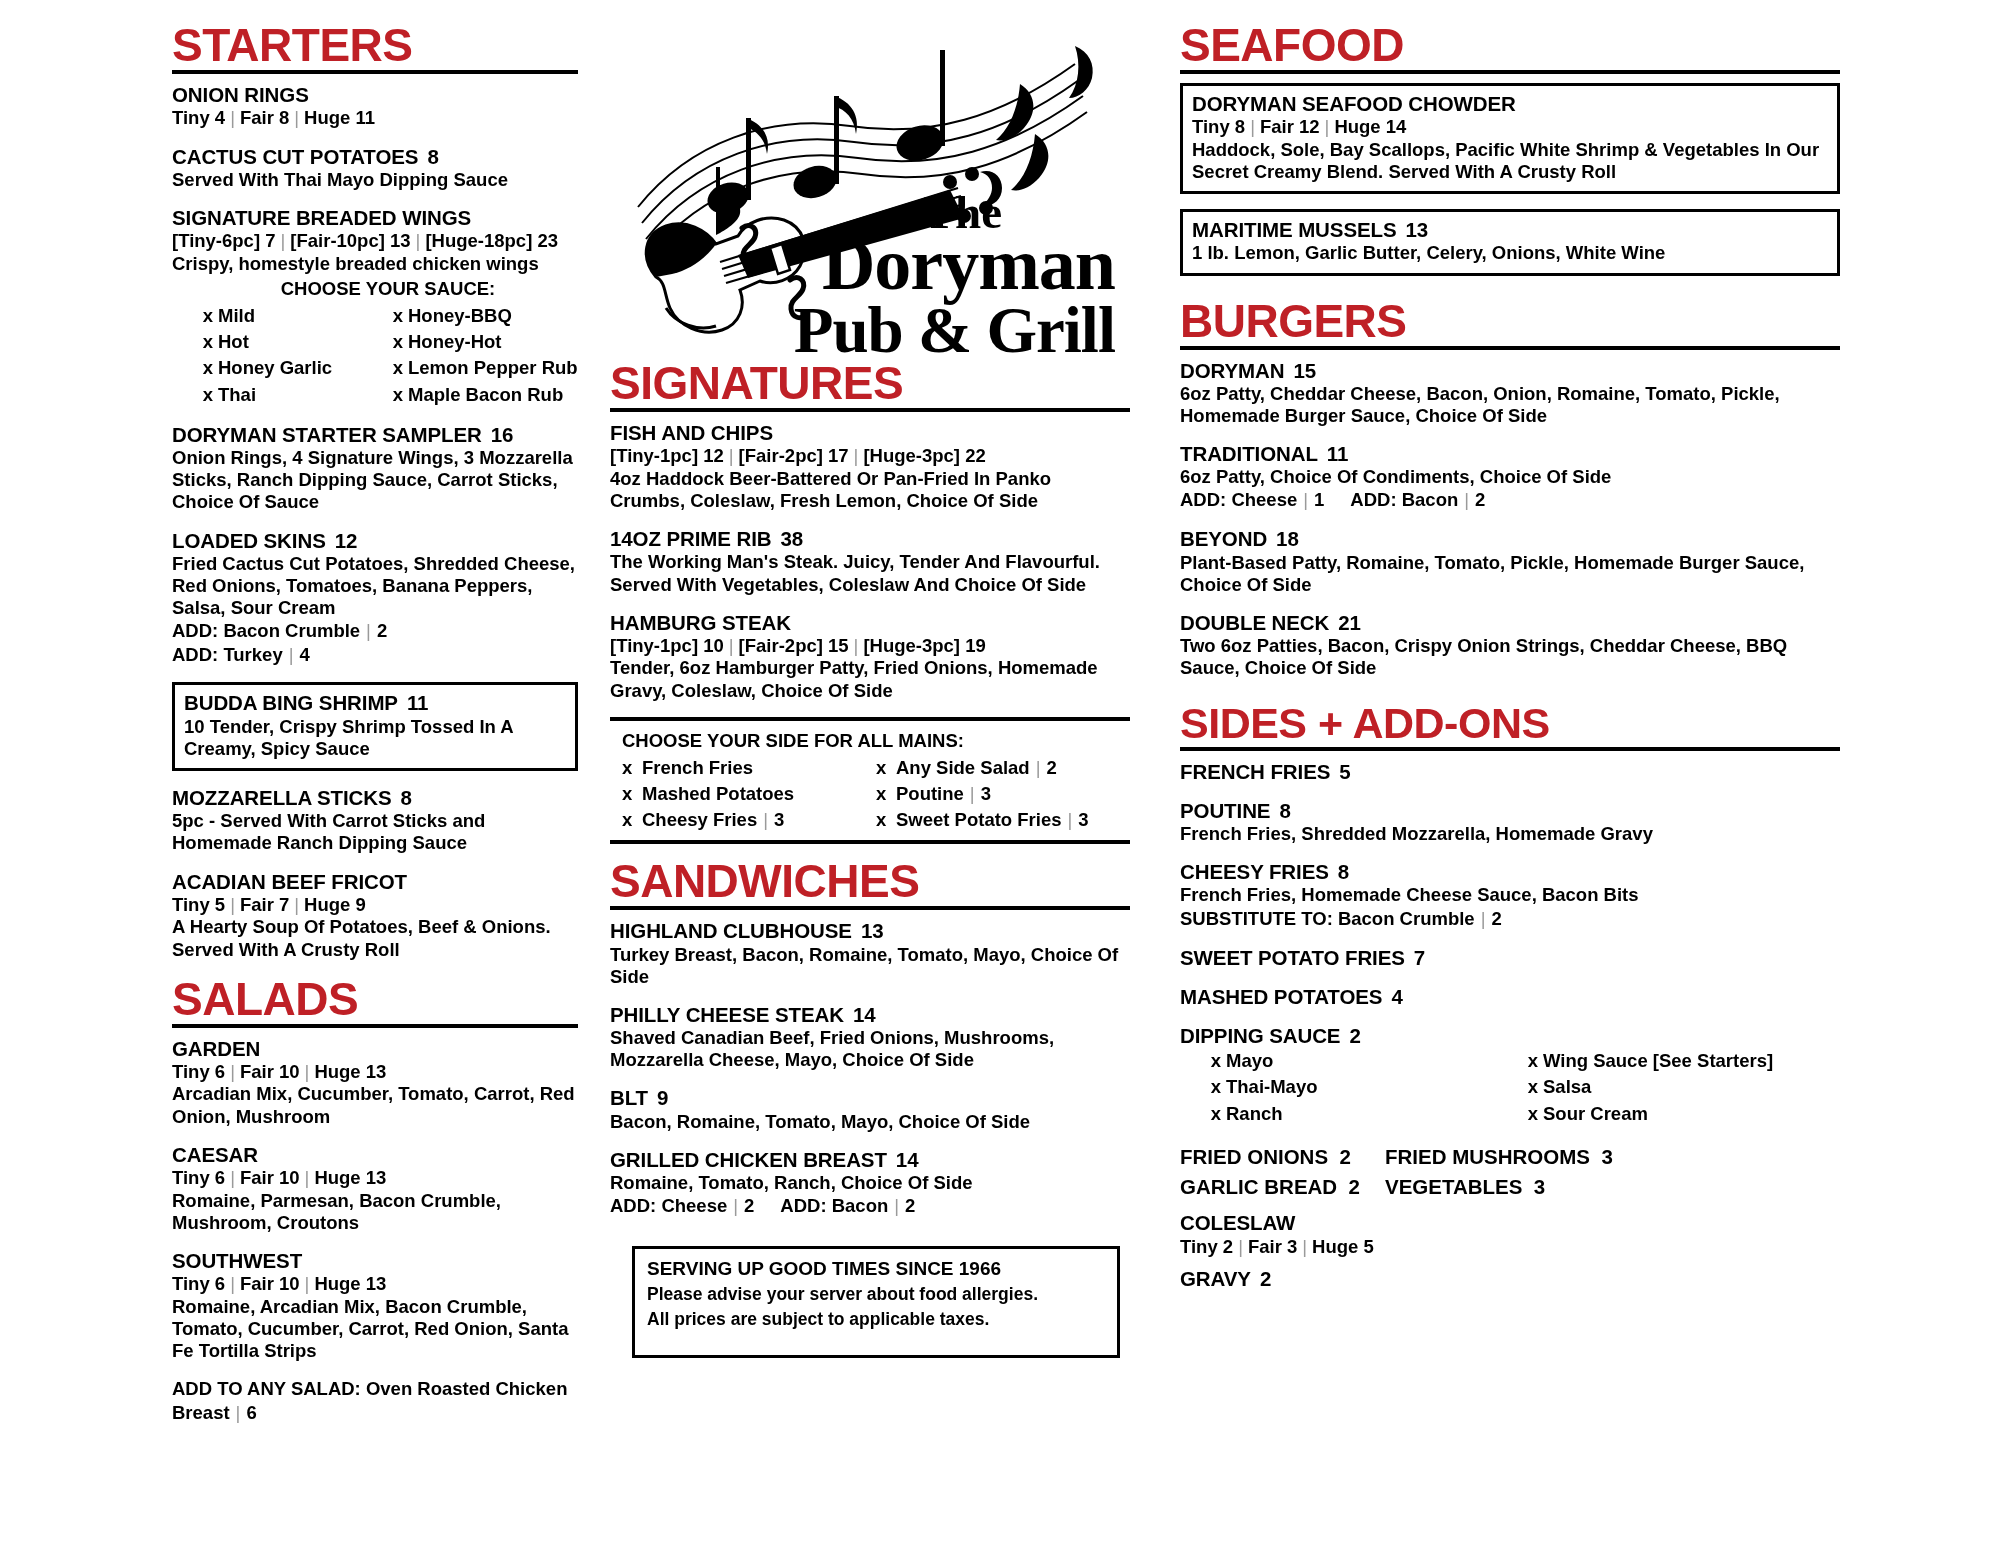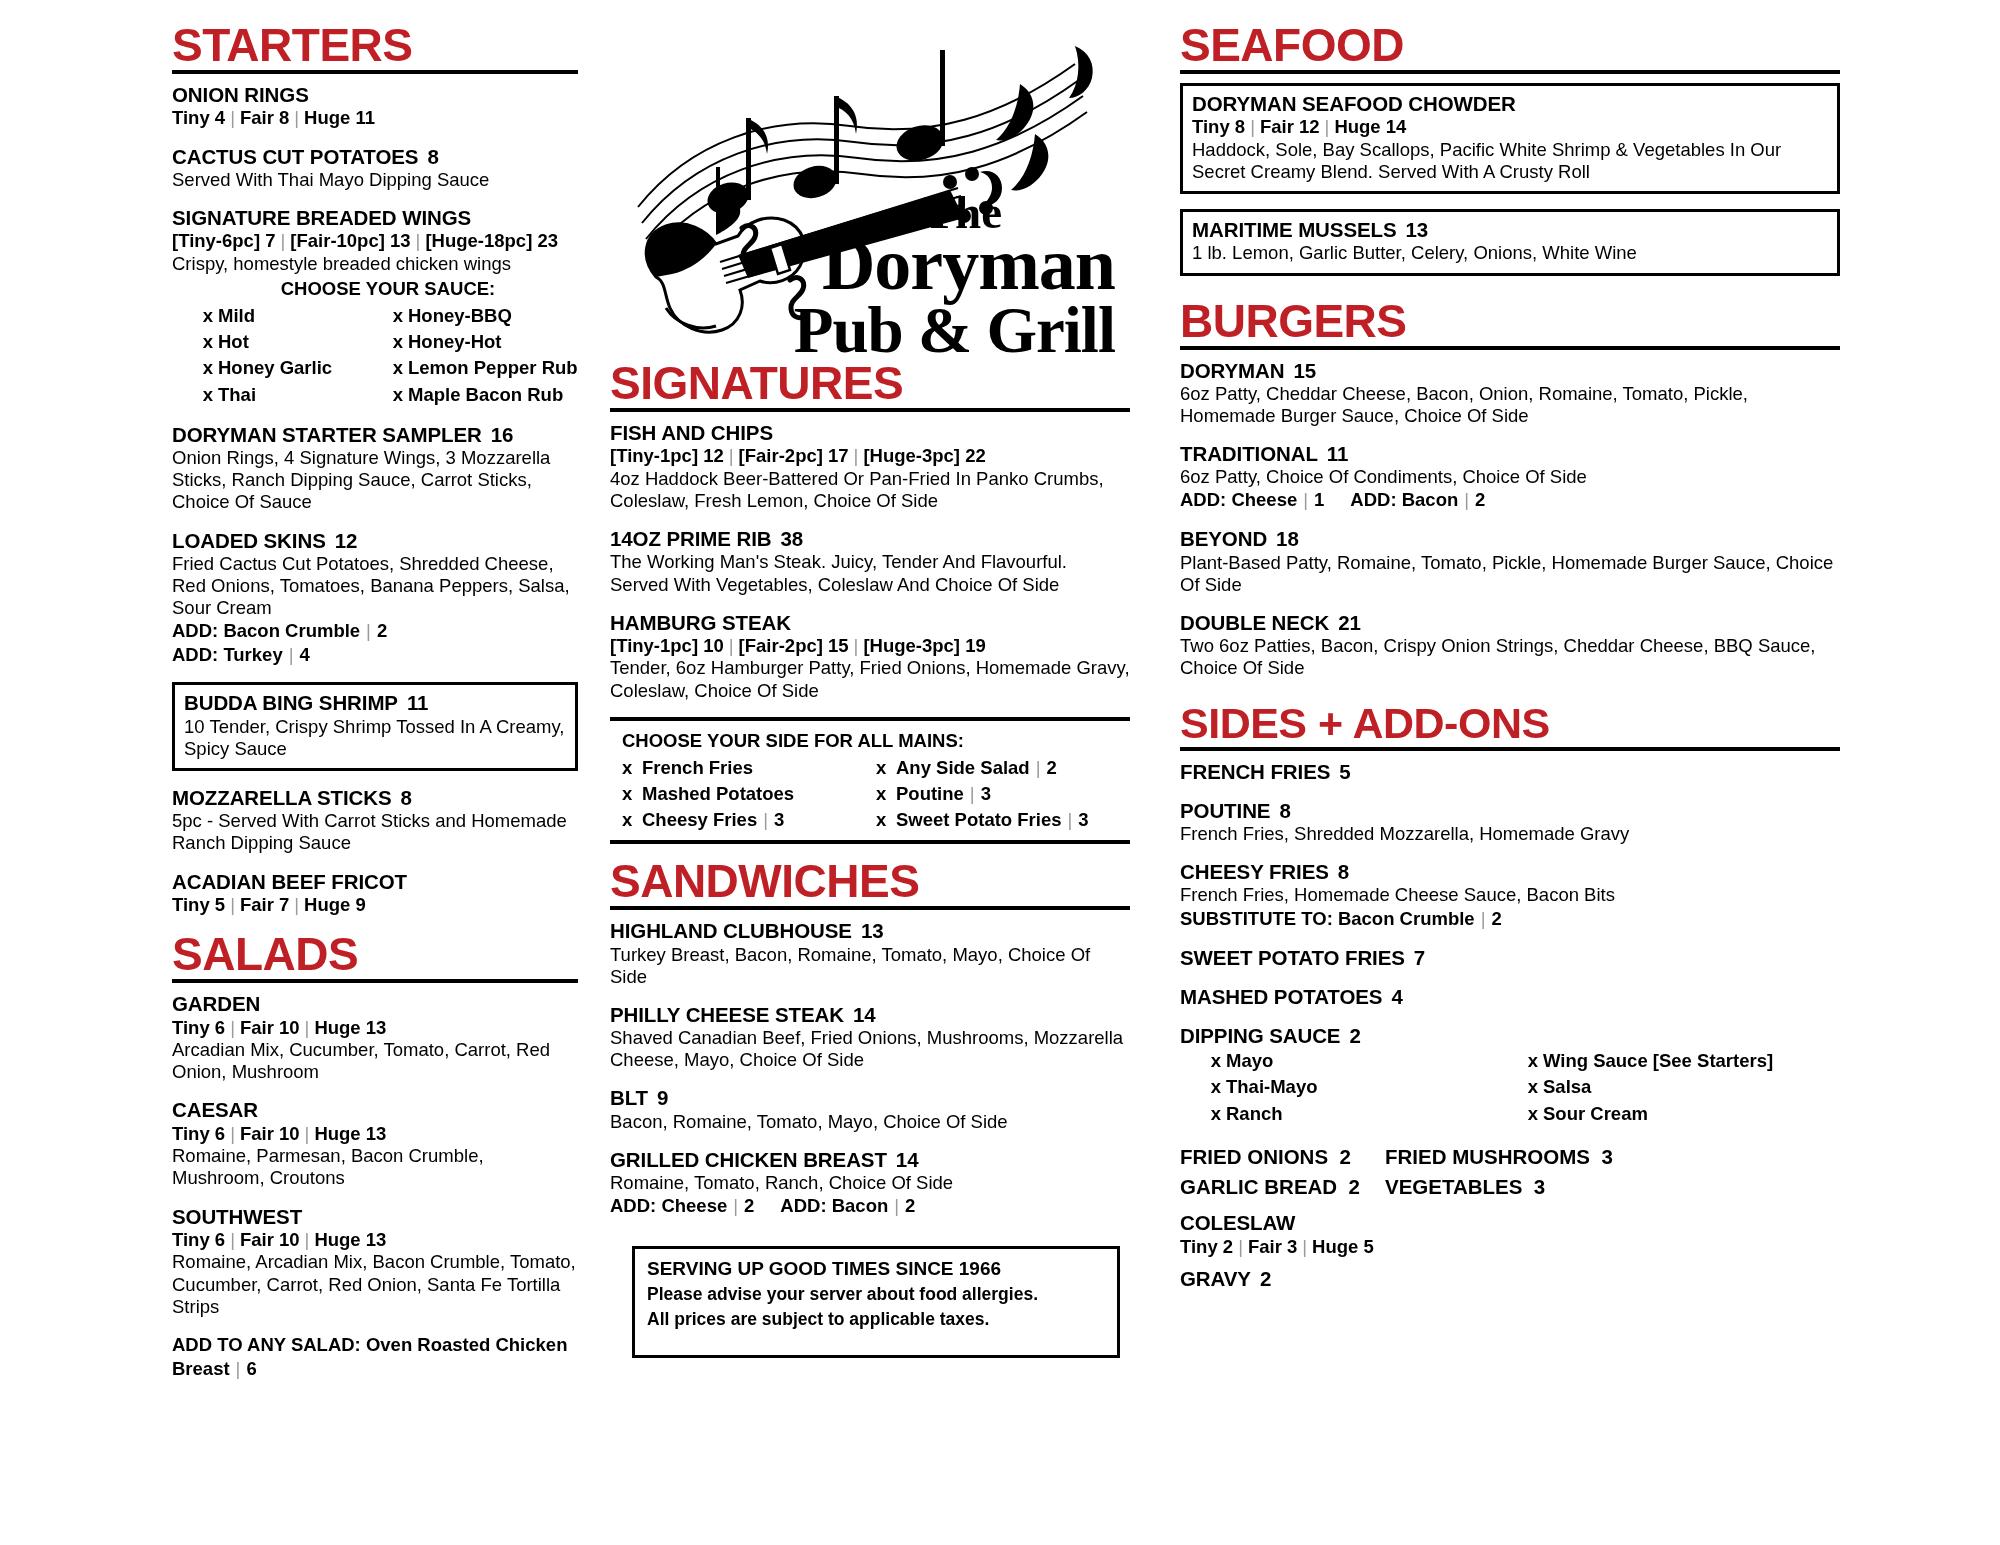--- a/index.html
+++ b/index.html
@@ -34,21 +34,21 @@
   
   .item { margin-bottom: 15px; }
   .item.tight { margin-bottom: 9px; }
   .iname {
     font-weight: 800; font-size: 20.5px; letter-spacing: -0.1px;
     line-height: 1.18; text-transform: uppercase;
   }
   .iname .pr { margin-left: 9px; }
   .sizes { font-weight: 700; font-size: 18.5px; line-height: 1.22; }
   .sizes .sep { color: #9a9a9a; font-weight: 400; margin: 0 5px; }
-  .desc { font-weight: 400; font-size: 18.5px; line-height: 1.2; }
+  .desc { font-weight: 700; font-size: 18.5px; line-height: 1.2; }
   .addline { font-size: 18.5px; font-weight: 700; line-height: 1.3; }
   .addline b { font-weight: 800; }
   .addline .sep { color: #9a9a9a; font-weight: 400; margin: 0 6px; }
 
   
   .boxed { border: 3.5px solid #000; padding: 6px 9px 8px 9px; margin-bottom: 15px; }
   .boxed .iname { font-size: 20.5px; }
 
   
   .chooser-title { font-weight: 800; font-size: 18.5px; line-height: 1.5; }
@@ -157,20 +157,21 @@
             <div class="iname">BUDDA BING SHRIMP<span class="pr">11</span></div>
             <div class="desc">10 Tender, Crispy Shrimp Tossed In A Creamy, Spicy Sauce</div>
           </div>
           <div class="item">
             <div class="iname">MOZZARELLA STICKS<span class="pr">8</span></div>
             <div class="desc">5pc - Served With Carrot Sticks and Homemade Ranch Dipping Sauce</div>
           </div>
           <div class="item">
             <div class="iname">ACADIAN BEEF FRICOT</div>
             <div class="sizes"><span>Tiny 5</span><span class="sep">|</span><span>Fair 7</span><span class="sep">|</span><span>Huge 9</span></div>
+            <div class="desc">A Hearty Soup Of Potatoes, Beef &amp; Onions. Served With A Crusty Roll</div>
           </div>
         </div>
 
       <div class="sec-head" style="margin-top:1px">SALADS</div>
       <div class="rule"></div>
       <div id="salads-list">
           <div class="item">
             <div class="iname">GARDEN</div>
             <div class="sizes"><span>Tiny 6</span><span class="sep">|</span><span>Fair 10</span><span class="sep">|</span><span>Huge 13</span></div>
             <div class="desc">Arcadian Mix, Cucumber, Tomato, Carrot, Red Onion, Mushroom</div>

